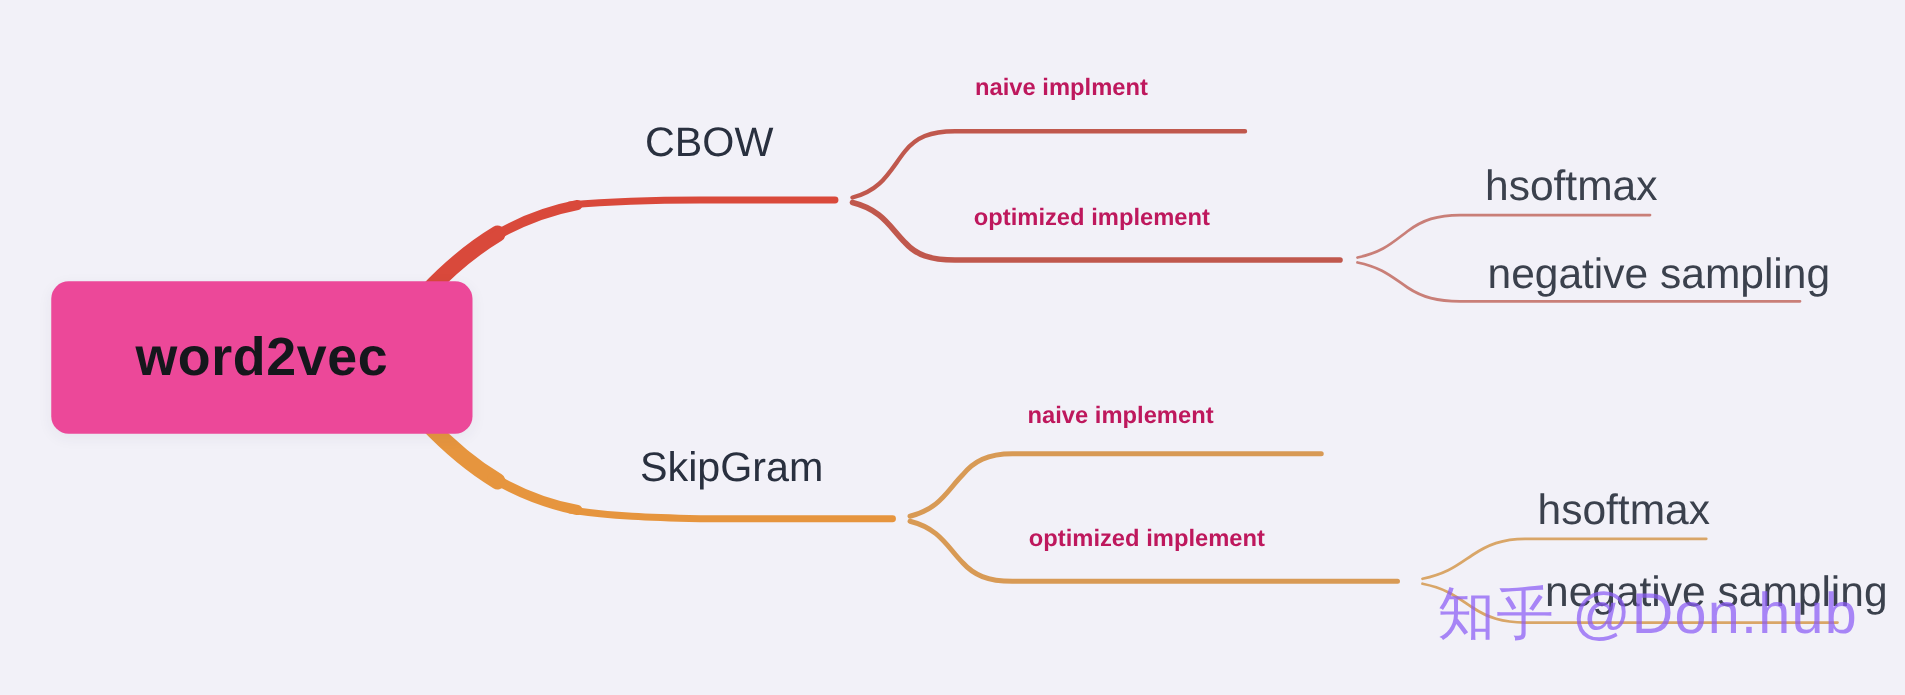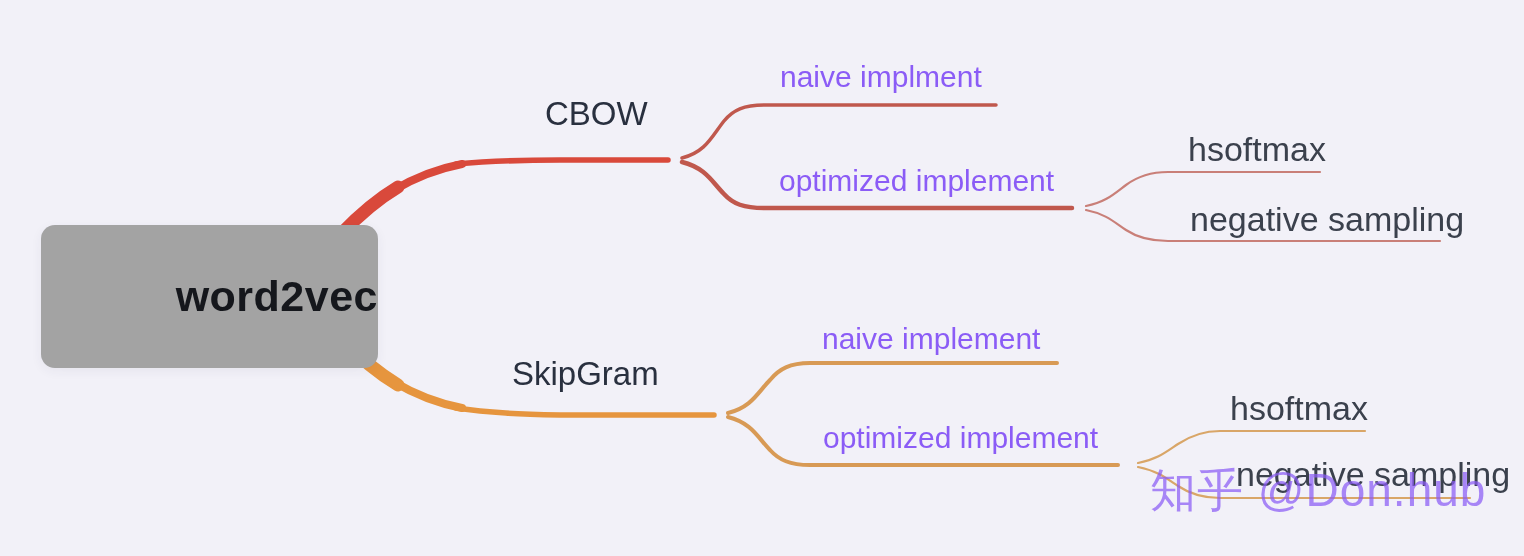--- a/index.html
+++ b/index.html
@@ -14,45 +14,45 @@
   .lines-svg {
     position: absolute;
     left: 0; top: 0;
     width: 1524px; height: 556px;
     z-index: 1;
   }
   .lines-svg path { fill: none; stroke-linecap: round; }
   .root-node {
     position: absolute;
     left: 41px; top: 225px;
-    width: 337px; height: 143px;
-    background: #a3a3a3;
+    width: 337px; height: 122px;
+    background: #ec4899;
     border-radius: 14px;
     box-shadow: 0 3px 12px rgba(50,50,90,0.06);
     display: flex;
     align-items: center;
-    justify-content: flex-end;
+    justify-content: center;
     z-index: 2;
   }
   .root-node .root-text {
     font-size: 43px;
     font-weight: 700;
     color: #15171c;
     letter-spacing: 0.5px;
   }
   .node-label { position: absolute; white-space: nowrap; z-index: 3; }
   .branch-label {
     font-size: 33px;
     font-weight: 500;
     color: #29303f;
   }
   .leaf-label {
-    font-size: 30px;
-    font-weight: 400;
-    color: #8b5cf6;
+    font-size: 19px;
+    font-weight: 700;
+    color: #be185d;
   }
   .sub-leaf-label {
     font-size: 34px;
     font-weight: 400;
     color: #3b414d;
   }
   .watermark {
     position: absolute;
     left: 1150px; top: 460px;
     font-size: 46px;
@@ -89,21 +89,21 @@
     <path d="M 728 417 C 752 423, 758 438, 770 450 C 779 460, 790 465, 810 465 L 1118 465" stroke-width="4" stroke="#d89a55"></path>
 
     <path d="M 1138 463 C 1158 459, 1166 452, 1178 444 C 1190 436, 1202 431, 1220 431 L 1365 431" stroke-width="2.2" stroke="#d9a668"></path>
     <path d="M 1138 467 C 1158 471, 1166 478, 1178 486 C 1190 494, 1202 498, 1220 498 L 1470 498" stroke-width="2.2" stroke="#d9a668"></path>
   </svg>
 
   <div class="root-node">
     <span class="root-text">word2vec</span>
   </div>
 
-  <div class="node-label branch-label" style="left:516px; top:95px;margin-left:29px;">CBOW</div>
+  <div class="node-label branch-label" style="left:516px; top:95px;">CBOW</div>
   <div class="node-label leaf-label" style="left:780px; top:60px;">naive implment</div>
   <div class="node-label leaf-label" style="left:779px; top:164px;">optimized implement</div>
   <div class="node-label sub-leaf-label" style="left:1188px; top:130px;">hsoftmax</div>
   <div class="node-label sub-leaf-label" style="left:1190px; top:200px;">negative sampling</div>
 
   <div class="node-label leaf-label" style="left:822px; top:322px;">naive implement</div>
   <div class="node-label branch-label" style="left:512px; top:355px;">SkipGram</div>
   <div class="node-label leaf-label" style="left:823px; top:421px;">optimized implement</div>
   <div class="node-label sub-leaf-label" style="left:1230px; top:389px;">hsoftmax</div>
   <div class="node-label sub-leaf-label" style="left:1236px; top:455px;">negative sampling</div>

